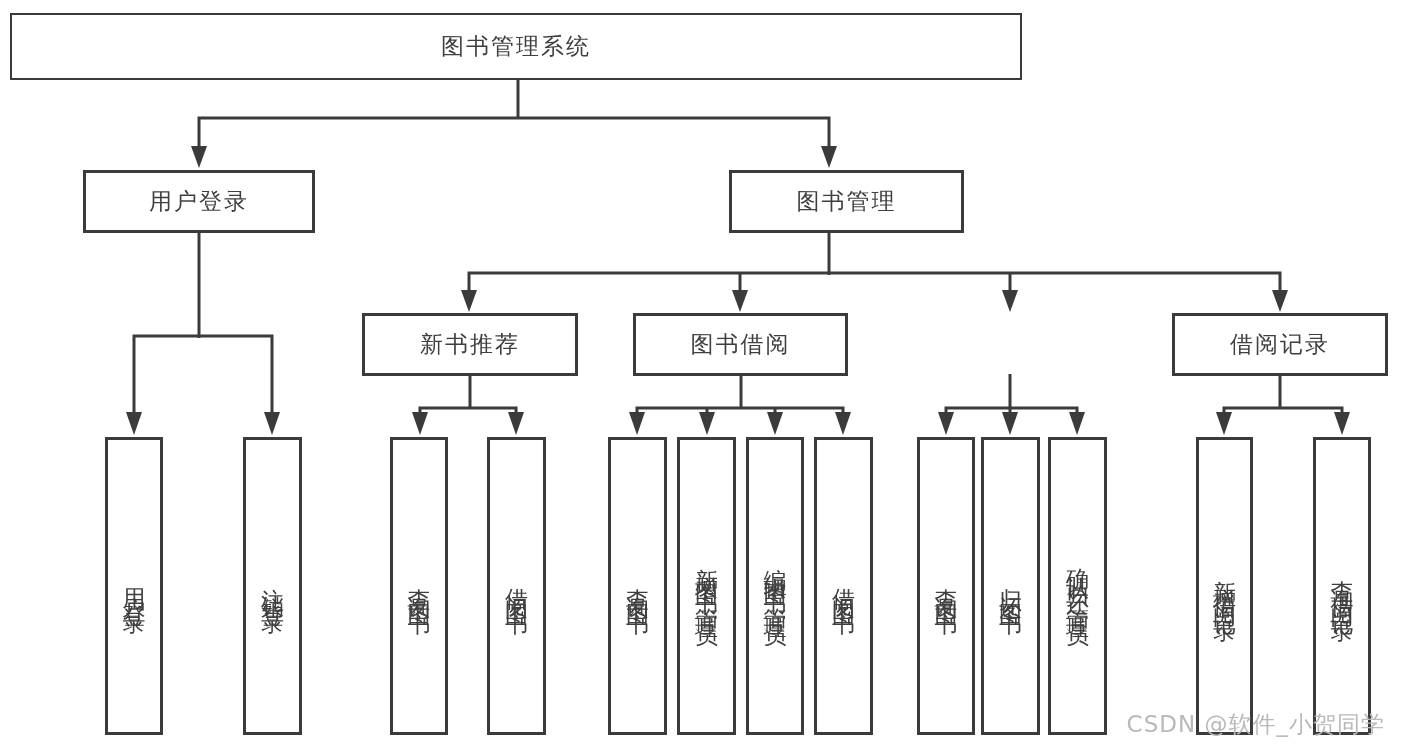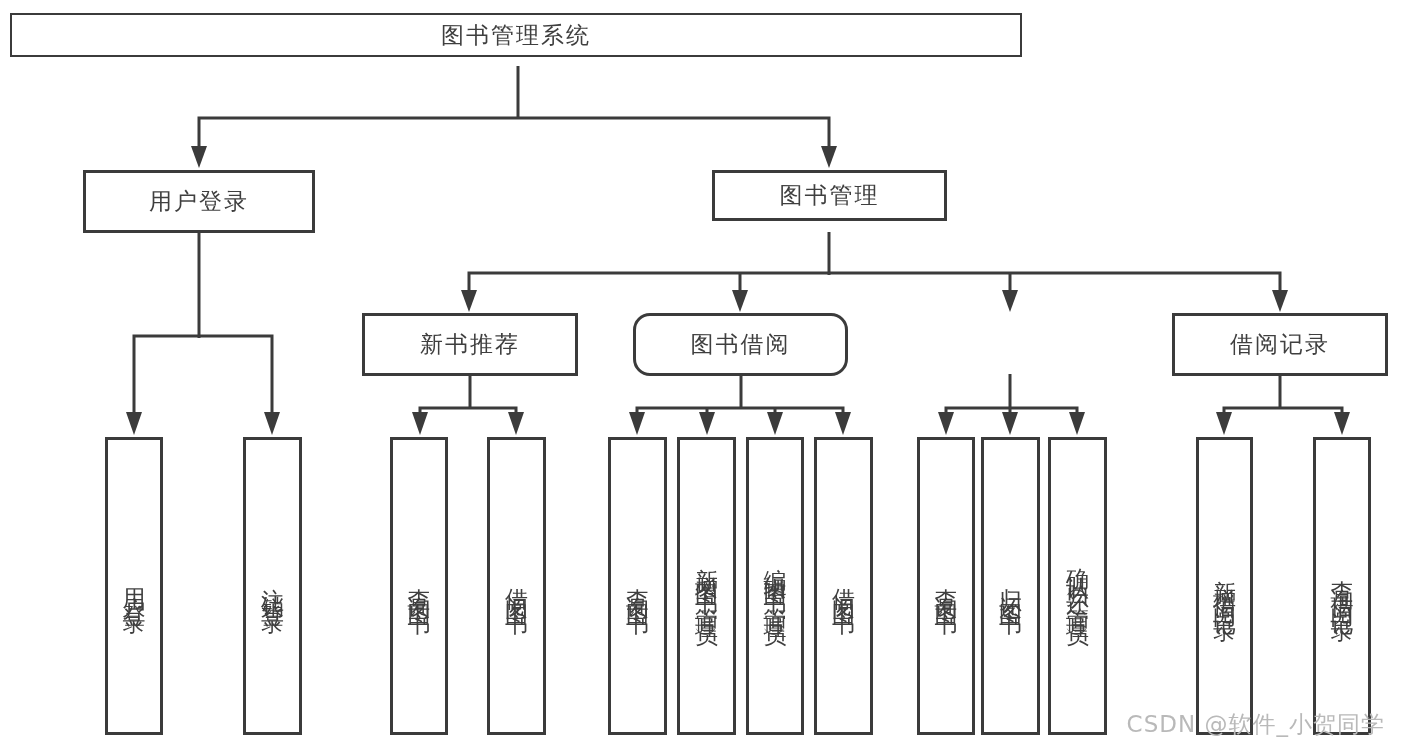--- a/index.html
+++ b/index.html
@@ -114,27 +114,27 @@
     <polygon class="ctri" points="938,412 954,412 946,435"></polygon>
     <polygon class="ctri" points="1002,412 1018,412 1010,435"></polygon>
     <polygon class="ctri" points="1069,412 1085,412 1077,435"></polygon>
 
     <path class="cline" d="M1280 374 V409"></path>
     <path class="cline" d="M1224 414 V408 H1342 V414"></path>
     <polygon class="ctri" points="1216,412 1232,412 1224,435"></polygon>
     <polygon class="ctri" points="1334,412 1350,412 1342,435"></polygon>
   </svg>
 
-  <div class="box hbox root" style="left:10px; top:13px; width:1012px; height:44px;">图书管理系统</div>
+  <div class="box hbox root" style="left:10px; top:13px; width:1012px; height:67px;">图书管理系统</div>
 
   <div class="box hbox" style="left:83px; top:170px; width:232px; height:63px;">用户登录</div>
-  <div class="box hbox" style="left:712px; top:170px; width:235px; height:51px;">图书管理</div>
+  <div class="box hbox" style="left:729px; top:170px; width:235px; height:63px;">图书管理</div>
 
   <div class="box hbox" style="left:362px; top:313px; width:216px; height:63px;">新书推荐</div>
-  <div class="box hbox" style="left:633px; top:313px; width:215px; height:63px;border-radius:17px;">图书借阅</div>
+  <div class="box hbox" style="left:633px; top:313px; width:215px; height:63px;">图书借阅</div>
   <div class="box hbox" style="left:1172px; top:313px; width:216px; height:63px;">借阅记录</div>
 
   <div class="box leaf" style="left:105px; top:437px; width:58px; height:298px;">用户登录</div>
   <div class="box leaf" style="left:243px; top:437px; width:59px; height:298px;">注销登录</div>
 
   <div class="box leaf" style="left:390px; top:437px; width:58px; height:298px;">查询图书</div>
   <div class="box leaf" style="left:487px; top:437px; width:59px; height:298px;">借阅图书</div>
 
   <div class="box leaf" style="left:608px; top:437px; width:59px; height:298px;">查询图书</div>
   <div class="box leaf" style="left:677px; top:437px; width:59px; height:298px;">新增图书（管理员）</div>

